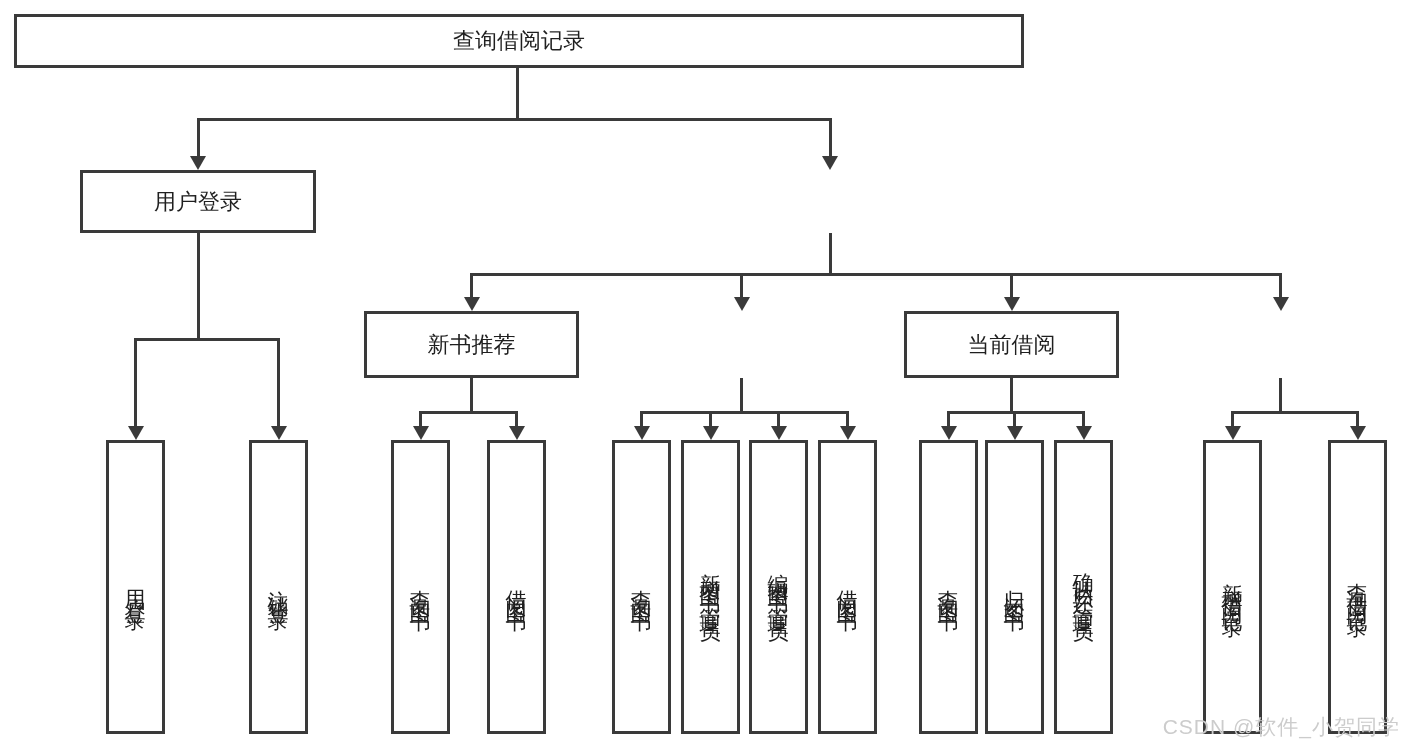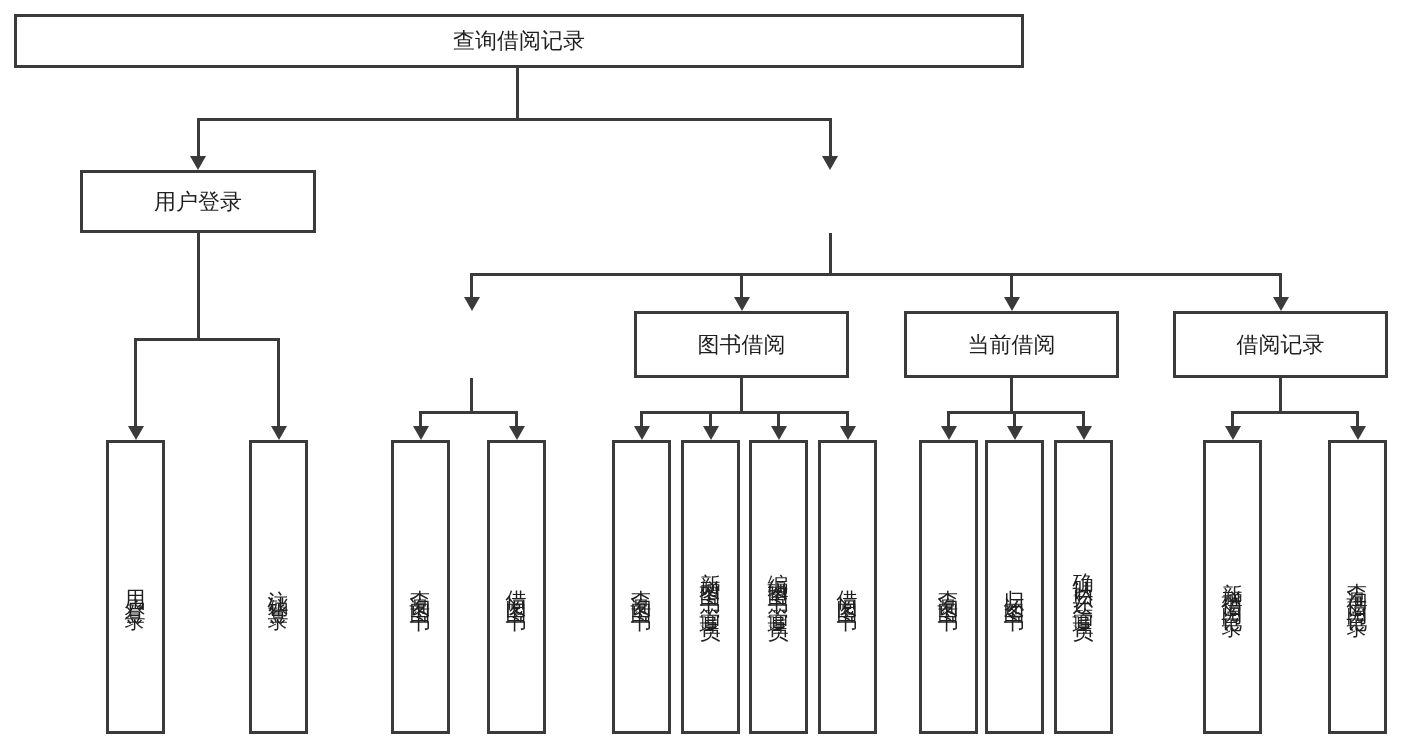--- a/index.html
+++ b/index.html
@@ -39,28 +39,25 @@
 <div class="canvas">
 
   <div class="box" style="left:14px;top:14px;width:1010px;height:54px">
     <span>查询借阅记录</span>
   </div>
 
   <div class="box" style="left:80px;top:170px;width:236px;height:63px">
     <span>用户登录</span>
   </div>
 
-  <div class="box" style="left:634px;top:311px;width:215px;height:67px">
-    <span>图书借阅</span>
+  <div class="box" style="left:364px;top:311px;width:215px;height:67px">
+    <span>新书推荐</span>
   </div>
   <div class="box" style="left:904px;top:311px;width:215px;height:67px">
     <span>当前借阅</span>
-  </div>
-  <div class="box" style="left:1173px;top:311px;width:215px;height:67px">
-    <span>借阅记录</span>
   </div>
 
   <div class="box v" style="left:106px;top:440px;width:59px;height:294px">
     <span>用户登录</span>
   </div>
   <div class="box v" style="left:249px;top:440px;width:59px;height:294px">
     <span>注销登录</span>
   </div>
 
   <div class="box v" style="left:391px;top:440px;width:59px;height:294px">
@@ -152,14 +149,15 @@
   <div class="arrow" style="left:1007px;top:426px"></div>
   <div class="arrow" style="left:1076px;top:426px"></div>
 
   <div class="vline" style="left:1279px;top:378px;height:33px"></div>
   <div class="hline" style="left:1231px;top:411px;width:128px"></div>
   <div class="vline" style="left:1231px;top:411px;height:15px"></div>
   <div class="vline" style="left:1356px;top:411px;height:15px"></div>
   <div class="arrow" style="left:1225px;top:426px"></div>
   <div class="arrow" style="left:1350px;top:426px"></div>
 
+  <div class="watermark">CSDN @软件_小贺同学</div>
 
 </div>
 
 </body></html>

